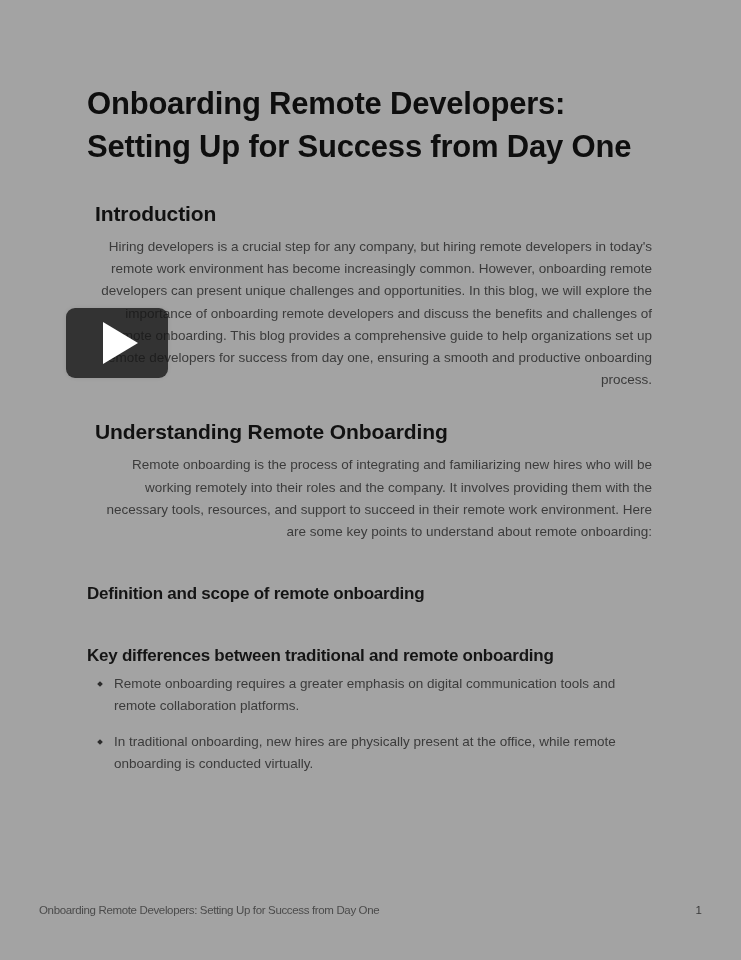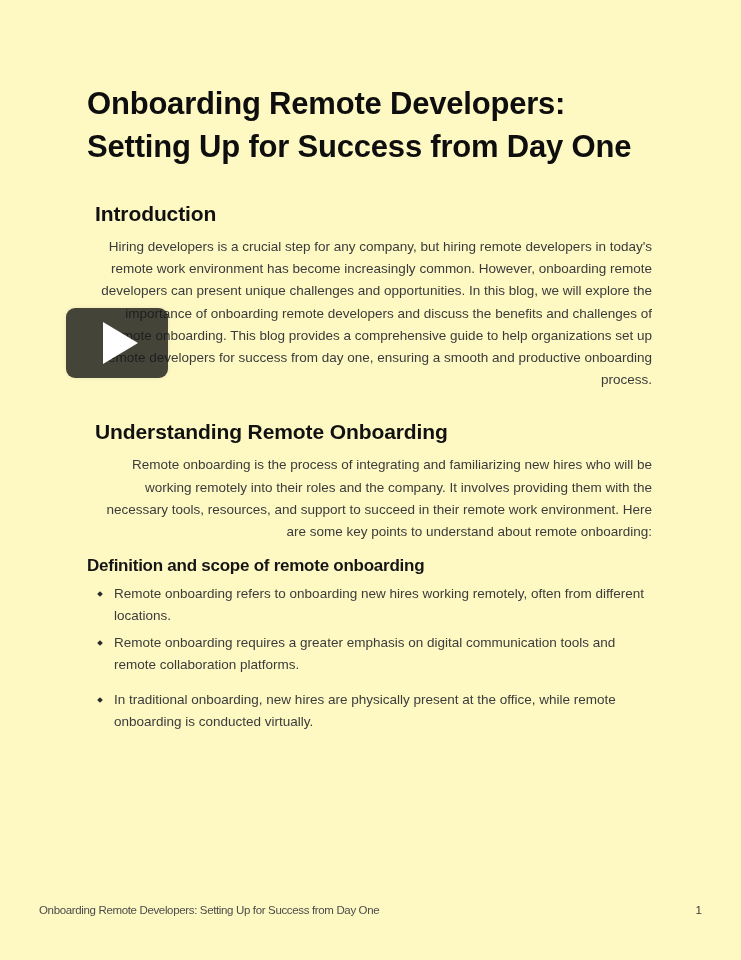--- a/index.html
+++ b/index.html
@@ -12,21 +12,21 @@
     height: 960px;
     position: relative;
     overflow: hidden;
     font-family: "Liberation Sans", sans-serif;
     -webkit-font-smoothing: antialiased;
   }
 
   .page {
     position: absolute;
     inset: 0;
-    background: #fef9c3;
+    background: #a3a3a3;
     text-decoration: underline;
   }
 
   .content {
     position: absolute;
     left: 87px;
     top: 82px;
     width: 565px;
   }
 
@@ -51,21 +51,21 @@
 
   h2.section-heading.first {
     margin-top: 33px;
   }
 
   h3.sub-heading {
     font-size: 17px;
     line-height: 22px;
     font-weight: bold;
     color: #151515;
-    margin: 12px 0 6px 0;
+    margin: 40px 0 6px 0;
     letter-spacing: -0.25px;
   }
 
   p.body-text {
     font-size: 13.5px;
     line-height: 22.2px;
     color: #3b3b3b;
     margin: 0;
     text-align: right;
   }
@@ -161,23 +161,23 @@
 
     <p class="body-text">Hiring developers is a crucial step for any company, but hiring remote developers in today's remote work environment has become increasingly common. However, onboarding remote developers can present unique challenges and opportunities. In this blog, we will explore the importance of onboarding remote developers and discuss the benefits and challenges of remote onboarding. This blog provides a comprehensive guide to help organizations set up remote developers for success from day one, ensuring a smooth and productive onboarding process.</p>
 
     <h2 class="section-heading">Understanding Remote Onboarding</h2>
 
     <p class="body-text">Remote onboarding is the process of integrating and familiarizing new hires who will be working remotely into their roles and the company. It involves providing them with the necessary tools, resources, and support to succeed in their remote work environment. Here are some key points to understand about remote onboarding:</p>
 
     <h3 class="sub-heading">Definition and scope of remote onboarding</h3>
 
     <ul class="bullet-list">
-      <li>Remote onboarding refers to onboarding new hires working remotely, often from different locations.</li>
     </ul>
 
+    <h3 class="sub-heading">Key differences between traditional and remote onboarding</h3>
 
     <ul class="bullet-list">
       <li>Remote onboarding requires a greater emphasis on digital communication tools and remote collaboration platforms.</li>
       <li>In traditional onboarding, new hires are physically present at the office, while remote onboarding is conducted virtually.</li>
     </ul>
 
   </div>
 
   <div class="play-overlay">
     <span class="triangle"></span>

